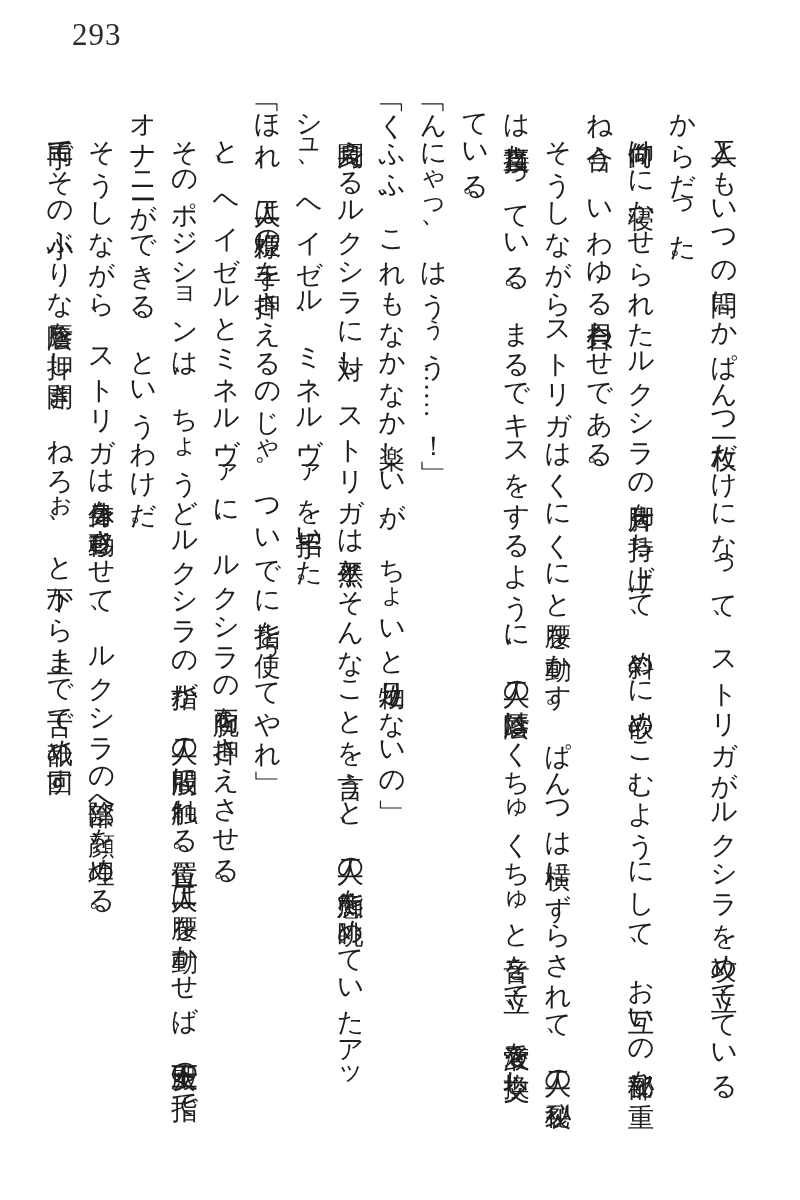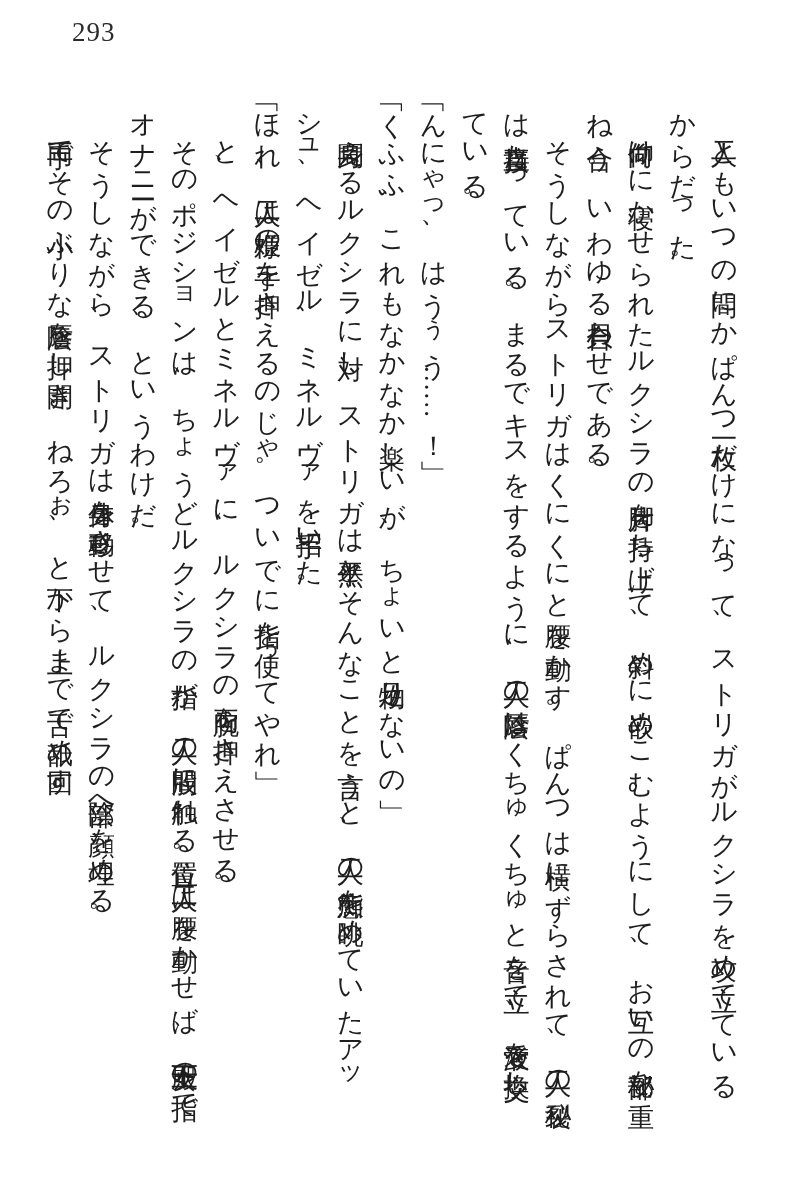--- a/index.html
+++ b/index.html
@@ -15,21 +15,21 @@
     font-family: "Liberation Serif", "DejaVu Serif", serif;
   }
   .page {
     position: absolute;
     inset: 0;
   }
   .page-number {
     position: absolute;
     top: 17px;
     left: 72px;
-    font-size: 27px;
+    font-size: 31px;
     letter-spacing: 1px;
     color: #2b2b2b;
     font-family: "Liberation Serif", "DejaVu Serif", serif;
     text-align: center;
   }
   .text-block {
     position: absolute;
     top: 95px;
     left: 38px;
     width: 706px;

